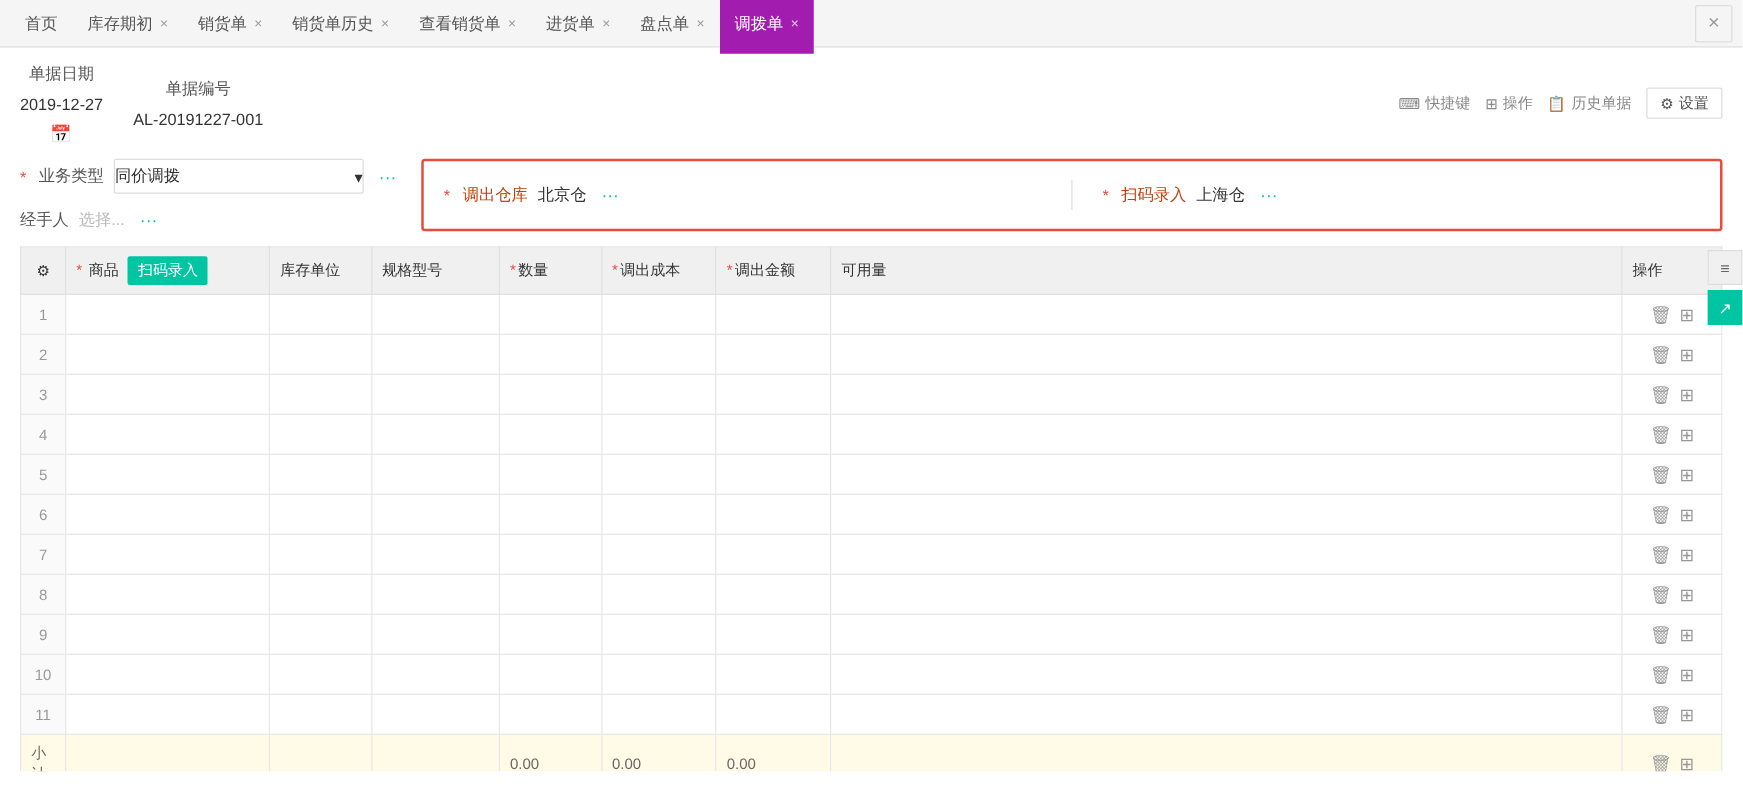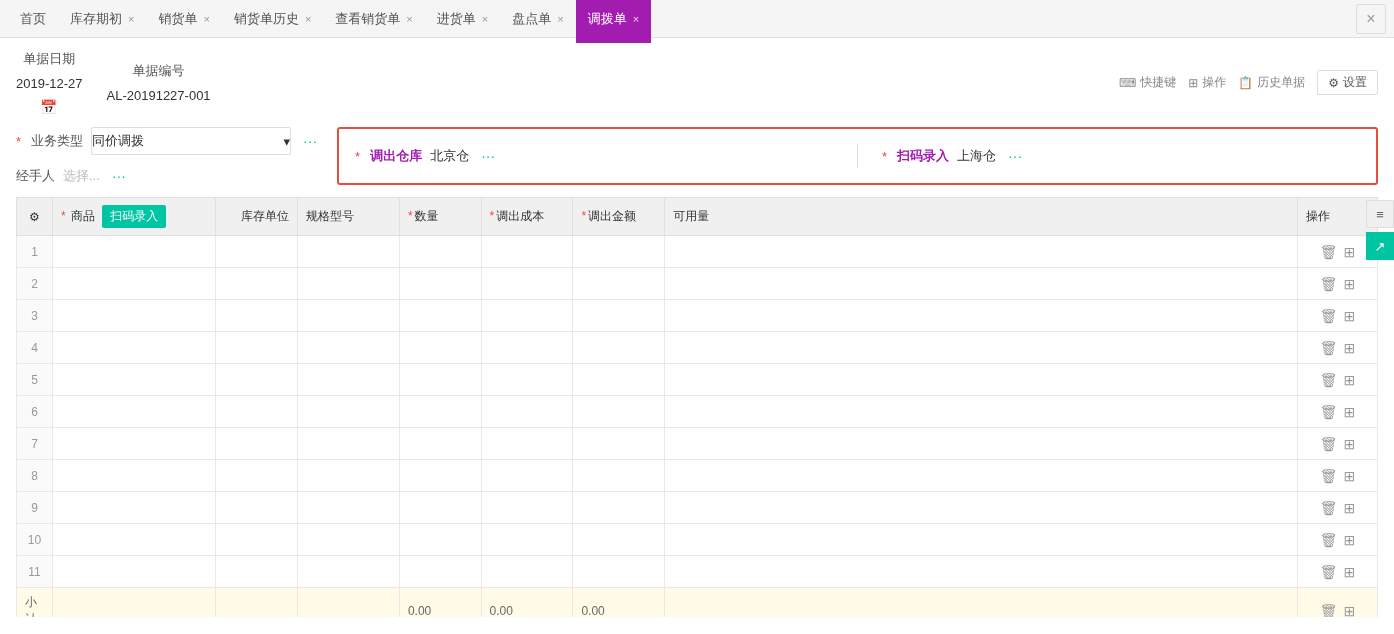--- a/index.html
+++ b/index.html
@@ -134,21 +134,21 @@
       gap: 16px;
       position: relative;
     }
     .warehouse-group {
       display: flex;
       align-items: center;
       gap: 8px;
       flex: 1;
     }
     .required-star { color: #e74c3c; margin-right: 2px; }
-    .warehouse-label { color: #a21caf; white-space: nowrap; font-weight: bold; }
+    .warehouse-label { color: #c2410c; white-space: nowrap; }
     .warehouse-value { color: #333; }
     .more-btn {
       color: #00c5a3;
       cursor: pointer;
       font-size: 14px;
       padding: 0 4px;
     }
     .warehouse-divider {
       width: 1px;
       height: 24px;
@@ -394,21 +394,21 @@
     <div class="table-scroll-container">
       <table class="data-table">
         <thead>
           <tr>
             <th class="gear-col" style="text-align:center;">⚙</th>
             <th style="min-width:160px;">
               <span class="th-required">*</span>
               <span>商品</span>
               <button class="scan-btn">扫码录入</button>
             </th>
-            <th style="min-width:80px;text-align:right;">库存单位</th>
+            <th style="min-width:80px;">库存单位</th>
             <th style="min-width:100px;">规格型号</th>
             <th style="min-width:80px;margin-top:28px;">
               <span class="th-required">*</span>数量
             </th>
             <th style="min-width:90px;">
               <span class="th-required">*</span>调出成本
             </th>
             <th style="min-width:90px;">
               <span class="th-required">*</span>调出金额
             </th>

